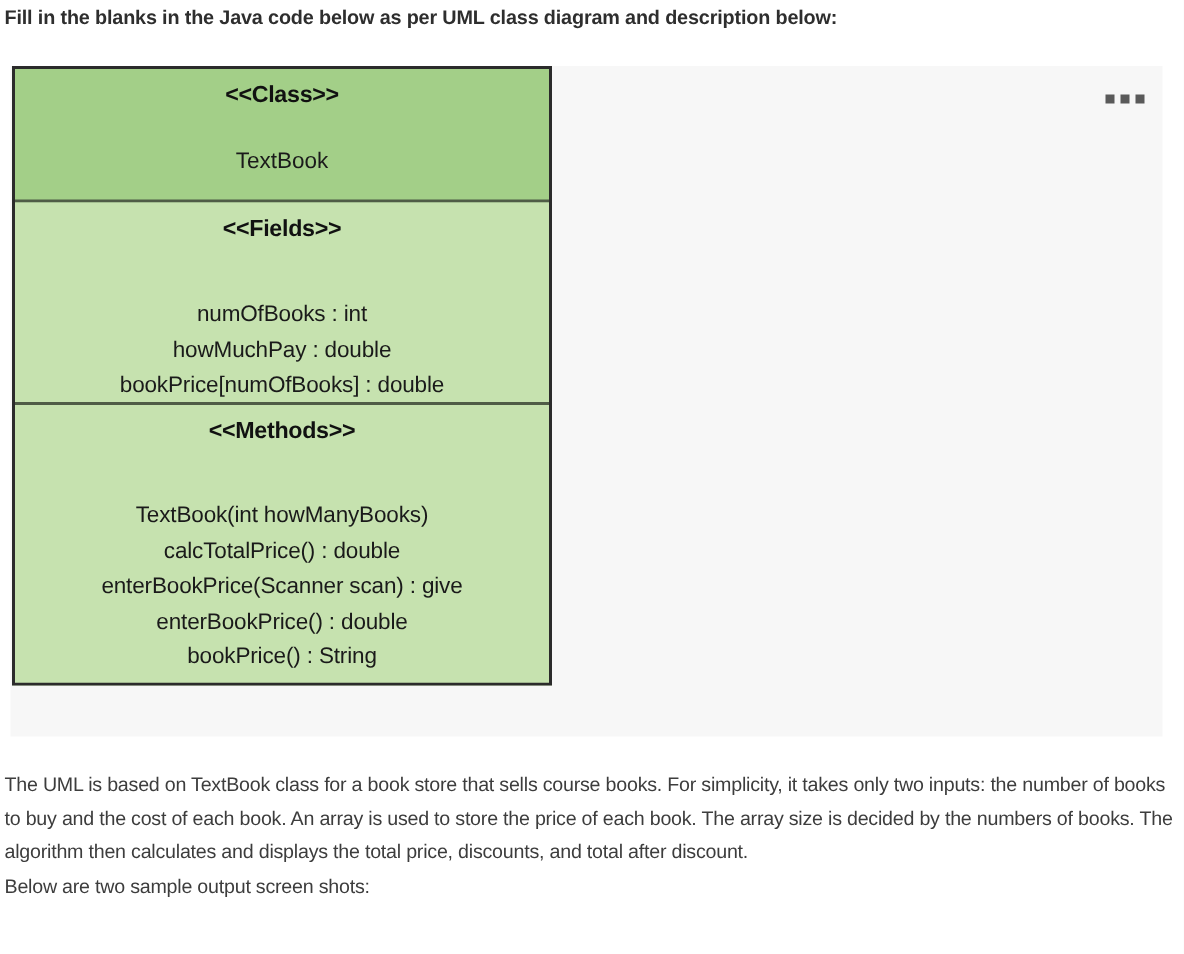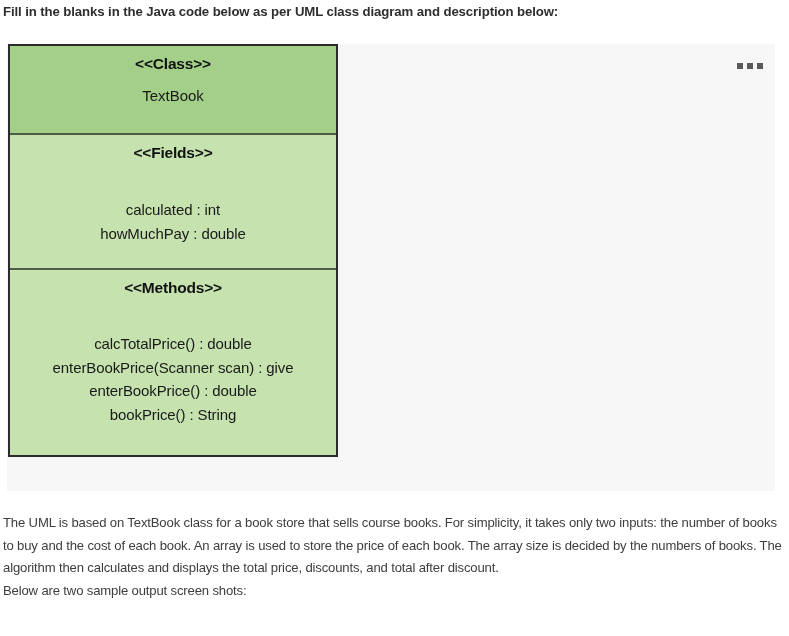--- a/index.html
+++ b/index.html
@@ -56,21 +56,21 @@
     width: 6px;
     height: 6px;
     background: #5a5a5a;
   }
 
   
   .uml-class-box {
     position: absolute;
     left: 1px;
     top: 0px;
-    width: 330px;
+    width: 360px;
     border: 2px solid #2b2b2b;
     box-sizing: border-box;
     background: #c6e2af;
   }
 
   .uml-section {
     box-sizing: border-box;
     text-align: center;
   }
 
@@ -113,21 +113,21 @@
     font-size: 15px;
     color: #1a1a1a;
     line-height: 23.5px;
     letter-spacing: -0.1px;
   }
 
   .uml-classname {
     font-size: 15px;
     color: #1a1a1a;
     line-height: 23.5px;
-    margin-top: 8px;
+    margin-top: 20px;
   }
 
   .fields-body { margin-top: 33px; }
   .methods-body { margin-top: 32px; }
 
   
   .description {
     position: absolute;
     left: 3px;
     top: 512px;
@@ -157,28 +157,30 @@
   <div class="uml-class-box">
 
     <div class="uml-section uml-section--header">
       <div class="uml-stereotype">&lt;&lt;Class&gt;&gt;</div>
       <div class="uml-classname">TextBook</div>
     </div>
 
     <div class="uml-section uml-section--fields">
       <div class="uml-stereotype">&lt;&lt;Fields&gt;&gt;</div>
       <ul class="uml-body fields-body">
-        <li>calculated : int</li>
+        <li>numOfBooks : int</li>
         <li>howMuchPay : double</li>
+        <li>bookPrice[numOfBooks] : double</li>
       </ul>
     </div>
 
     <div class="uml-section uml-section--methods">
       <div class="uml-stereotype">&lt;&lt;Methods&gt;&gt;</div>
       <ul class="uml-body methods-body">
+        <li>TextBook(int howManyBooks)</li>
         <li>calcTotalPrice() : double</li>
         <li>enterBookPrice(Scanner scan) : give</li>
         <li>enterBookPrice() : double</li>
         <li>bookPrice() : String</li>
       </ul>
     </div>
 
   </div>
 </div>
 

